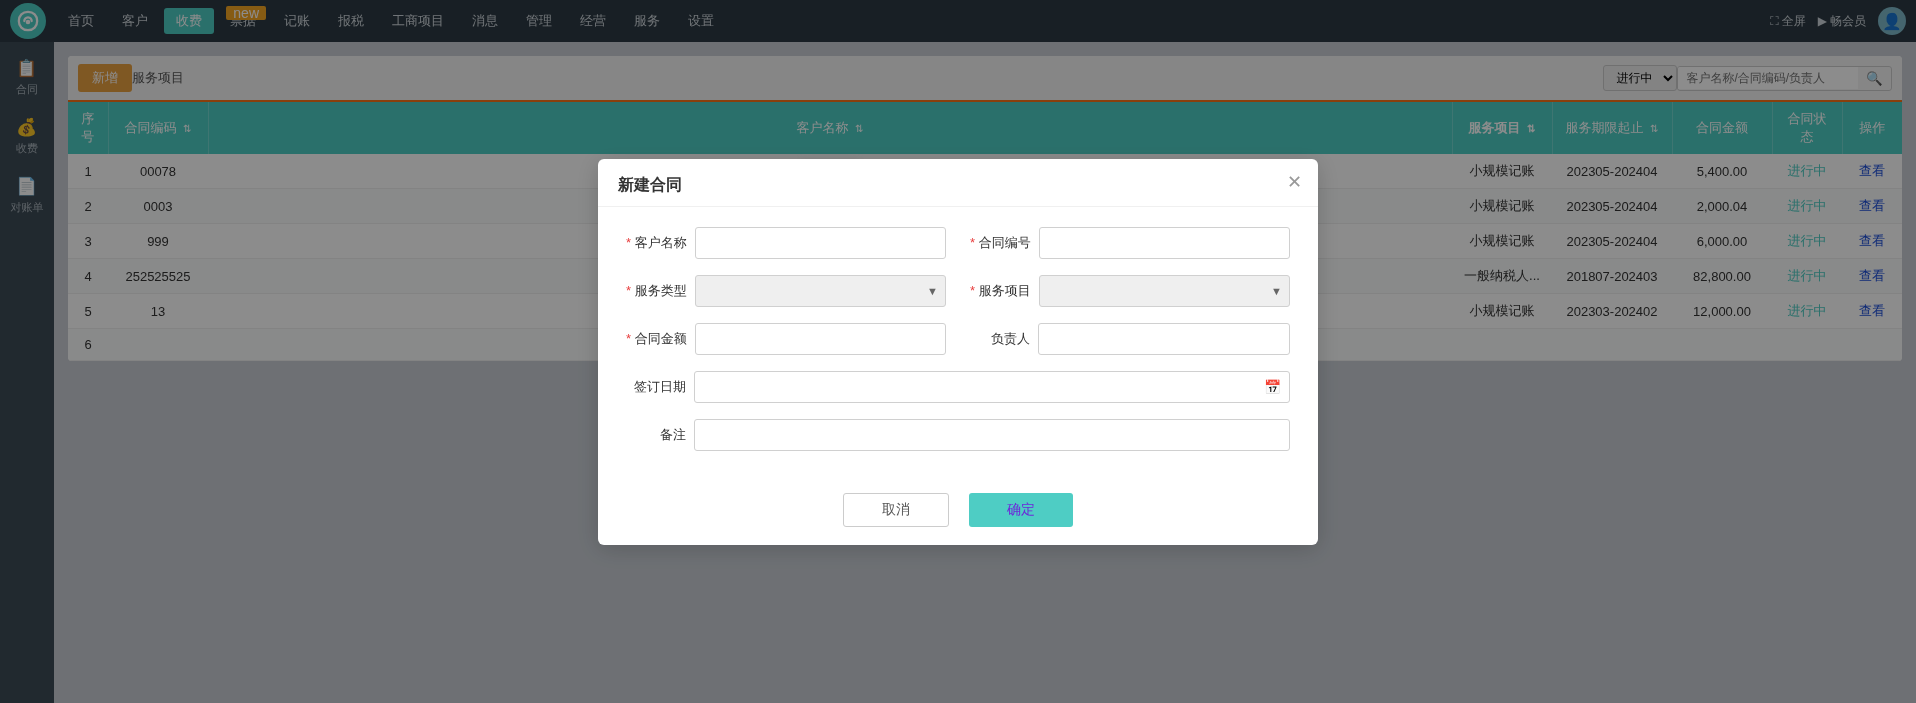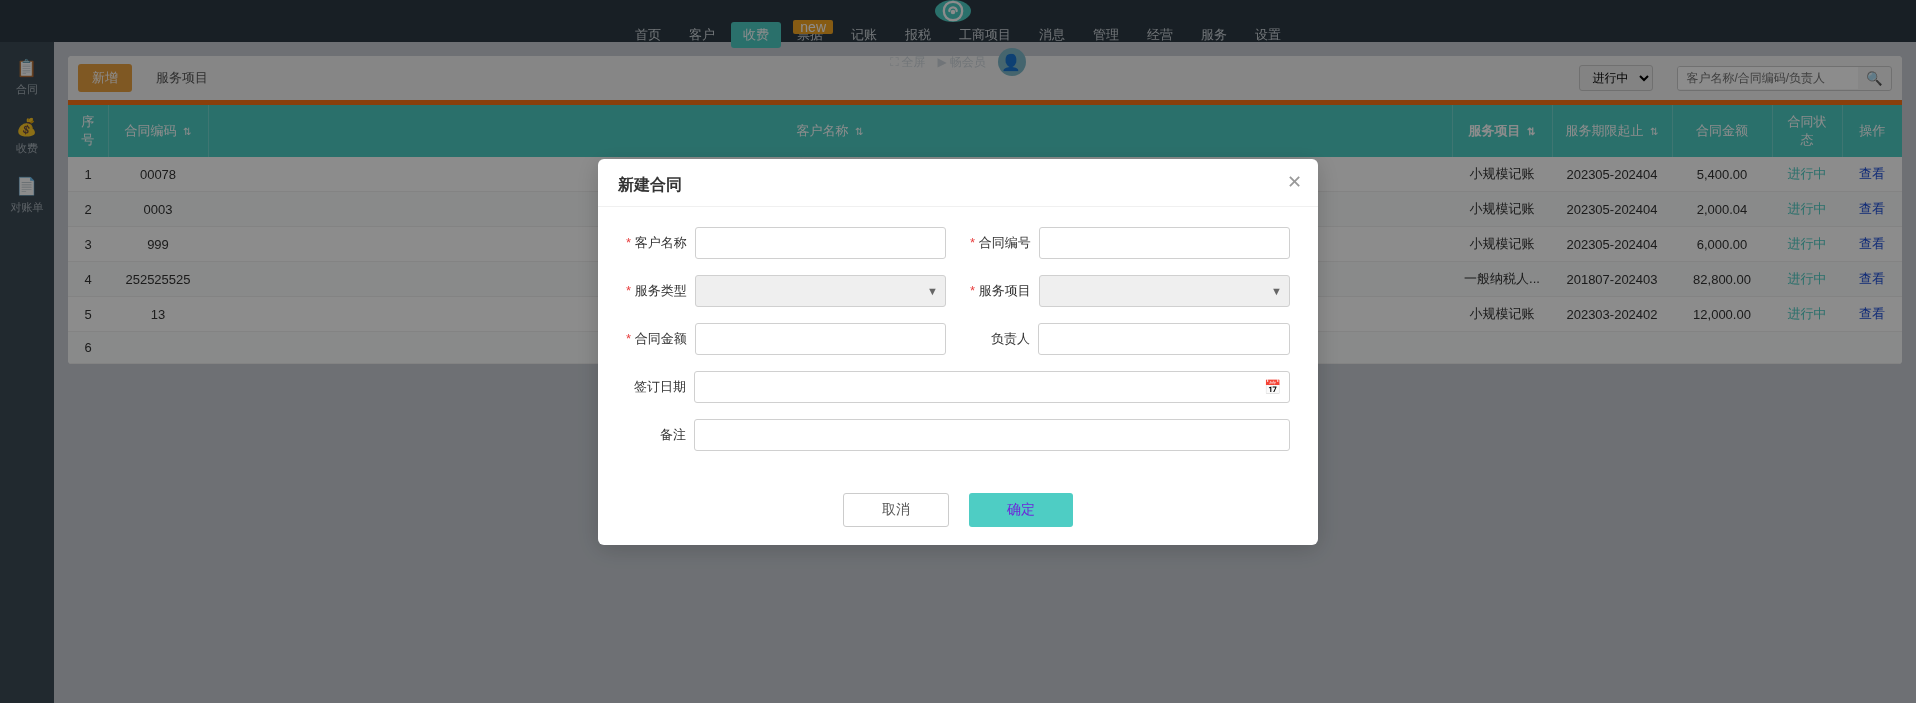--- a/index.html
+++ b/index.html
@@ -7,21 +7,20 @@
 
     
     .top-nav {
       background: #2d3a44;
       height: 42px;
       display: flex;
       align-items: center;
       padding: 0 10px;
       position: relative;
       z-index: 100;
-      flex-direction: column;
     }
     .top-nav .logo {
       width: 36px;
       height: 36px;
       background: #4ecdc4;
       border-radius: 50%;
       display: flex; align-items: center; justify-content: center;
       margin-right: 10px;
     }
     .top-nav .logo svg { width: 22px; height: 22px; }
@@ -87,23 +86,23 @@
     .contract-panel {
       background: #fff;
       border-radius: 4px;
       overflow: hidden;
     }
 
     .toolbar {
       display: flex;
       align-items: center;
       padding: 8px 10px;
-      gap: 24px;
+      gap: 0;
       background: #f5f5f5;
-      border-bottom: 5px solid #f97316;
+      border-bottom: 2px solid #f97316;
     }
 
     .btn-new {
       background: #e8a040;
       color: #fff;
       border: none;
       padding: 5px 14px;
       cursor: pointer;
       font-size: 13px;
       border-radius: 3px;

